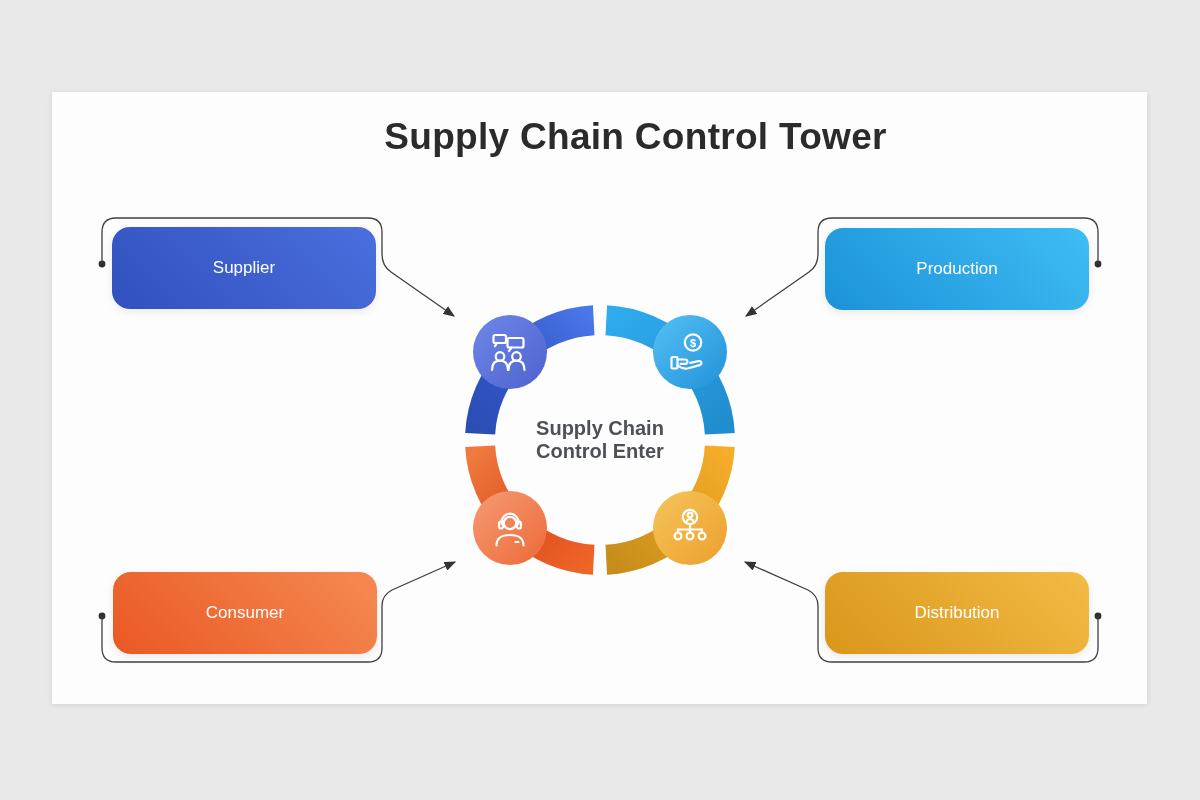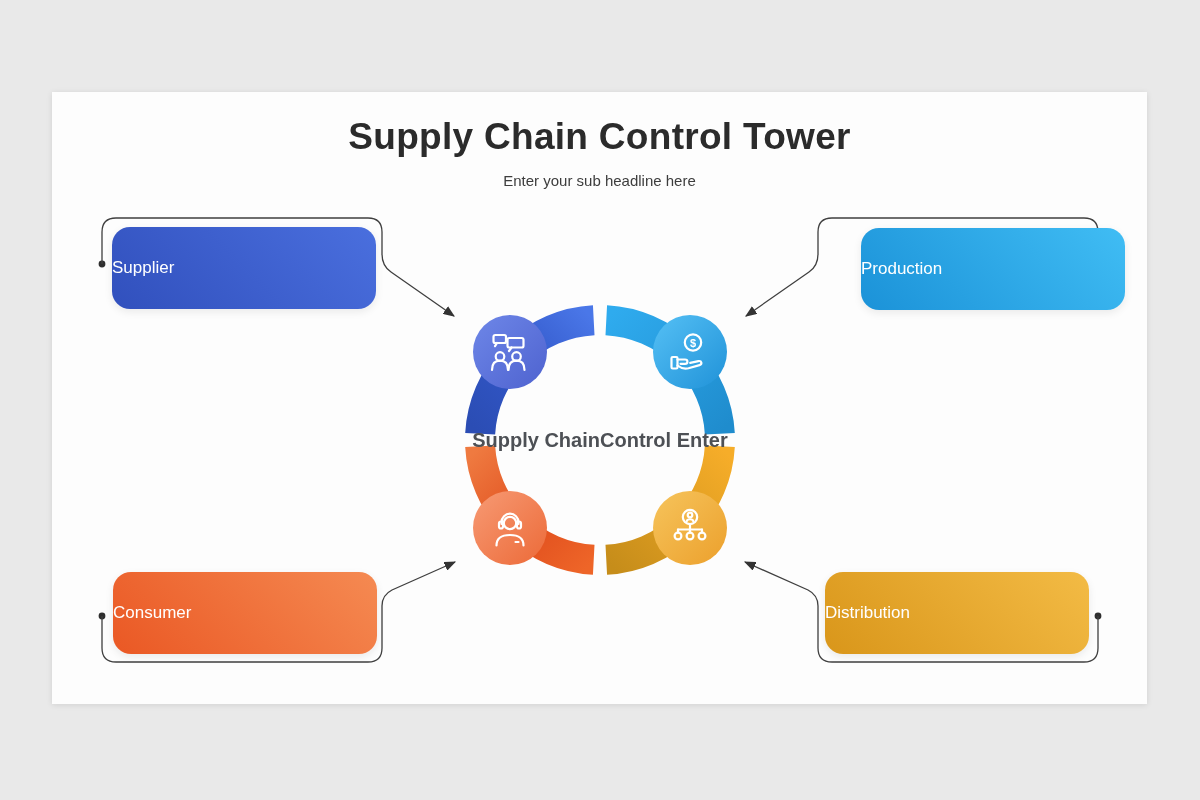--- a/index.html
+++ b/index.html
@@ -10,52 +10,51 @@
     position:relative;overflow:hidden;
   }
   .slide{
     position:absolute;left:52px;top:92px;width:1095px;height:612px;
     background:#fdfdfd;
     box-shadow:0 1px 6px rgba(0,0,0,.10);
   }
   .title{
     position:absolute;left:0;top:24px;width:100%;
     text-align:center;font-size:37px;font-weight:600;color:#2b2b2b;
-    letter-spacing:.3px;margin:0;
+    letter-spacing:.3px;margin:0;padding-left:36px;
   }
   .subtitle{
     position:absolute;left:0;top:80px;width:100%;
     text-align:center;font-size:15px;color:#3d3d3d;margin:0;
   }
   .connectors{position:absolute;left:0;top:0;width:1095px;height:612px;}
   .node{
     position:absolute;width:264px;height:82px;border-radius:18px;
-    display:flex;align-items:center;
+    display:flex;align-items:center;justify-content:center;
     color:#ffffff;font-size:17px;
     box-shadow:0 3px 8px rgba(0,0,0,.08);
   }
   .node-supplier    {left:60px; top:135px;background:linear-gradient(45deg,#3150bd 0%,#4a6fde 100%);}
-  .node-production  {left:773px;top:136px;background:linear-gradient(45deg,#1b92d8 0%,#40bdf4 100%);margin-left:36px;}
+  .node-production  {left:773px;top:136px;background:linear-gradient(45deg,#1b92d8 0%,#40bdf4 100%);}
   .node-consumer    {left:61px; top:480px;background:linear-gradient(45deg,#ea5824 0%,#f58a52 100%);}
   .node-distribution{left:773px;top:480px;background:linear-gradient(45deg,#d9961a 0%,#f3bb45 100%);}
   .ring-svg{position:absolute;left:398px;top:198px;width:300px;height:300px;}
   .center-label{
     position:absolute;left:398px;top:198px;width:300px;height:300px;
-    display:flex;flex-direction:row;align-items:center;justify-content:center;
+    display:flex;flex-direction:column;align-items:center;justify-content:center;
     pointer-events:none;
     font-size:20px;font-weight:bold;color:#4d5055;line-height:23px;text-align:center;
   }
 </style>
 </head>
 <body>
 
 <div class="slide">
 
   <h1 class="title">Supply Chain Control Tower</h1>
-  <p class="subtitle">Enter your sub headline here</p>
 
   <svg class="connectors" viewBox="0 0 1095 612">
     <defs>
       <marker id="arrow" viewBox="0 0 10 8" refX="9" refY="4" markerWidth="9" markerHeight="7.2" orient="auto">
         <path d="M0 0 L10 4 L0 8 z" fill="#333333"></path>
       </marker>
     </defs>
     <g stroke="#3f3f3f" stroke-width="1.3" fill="none">
       <g>
         <circle cx="50" cy="172" r="3.4" fill="#2e2e2e" stroke="none"></circle>

